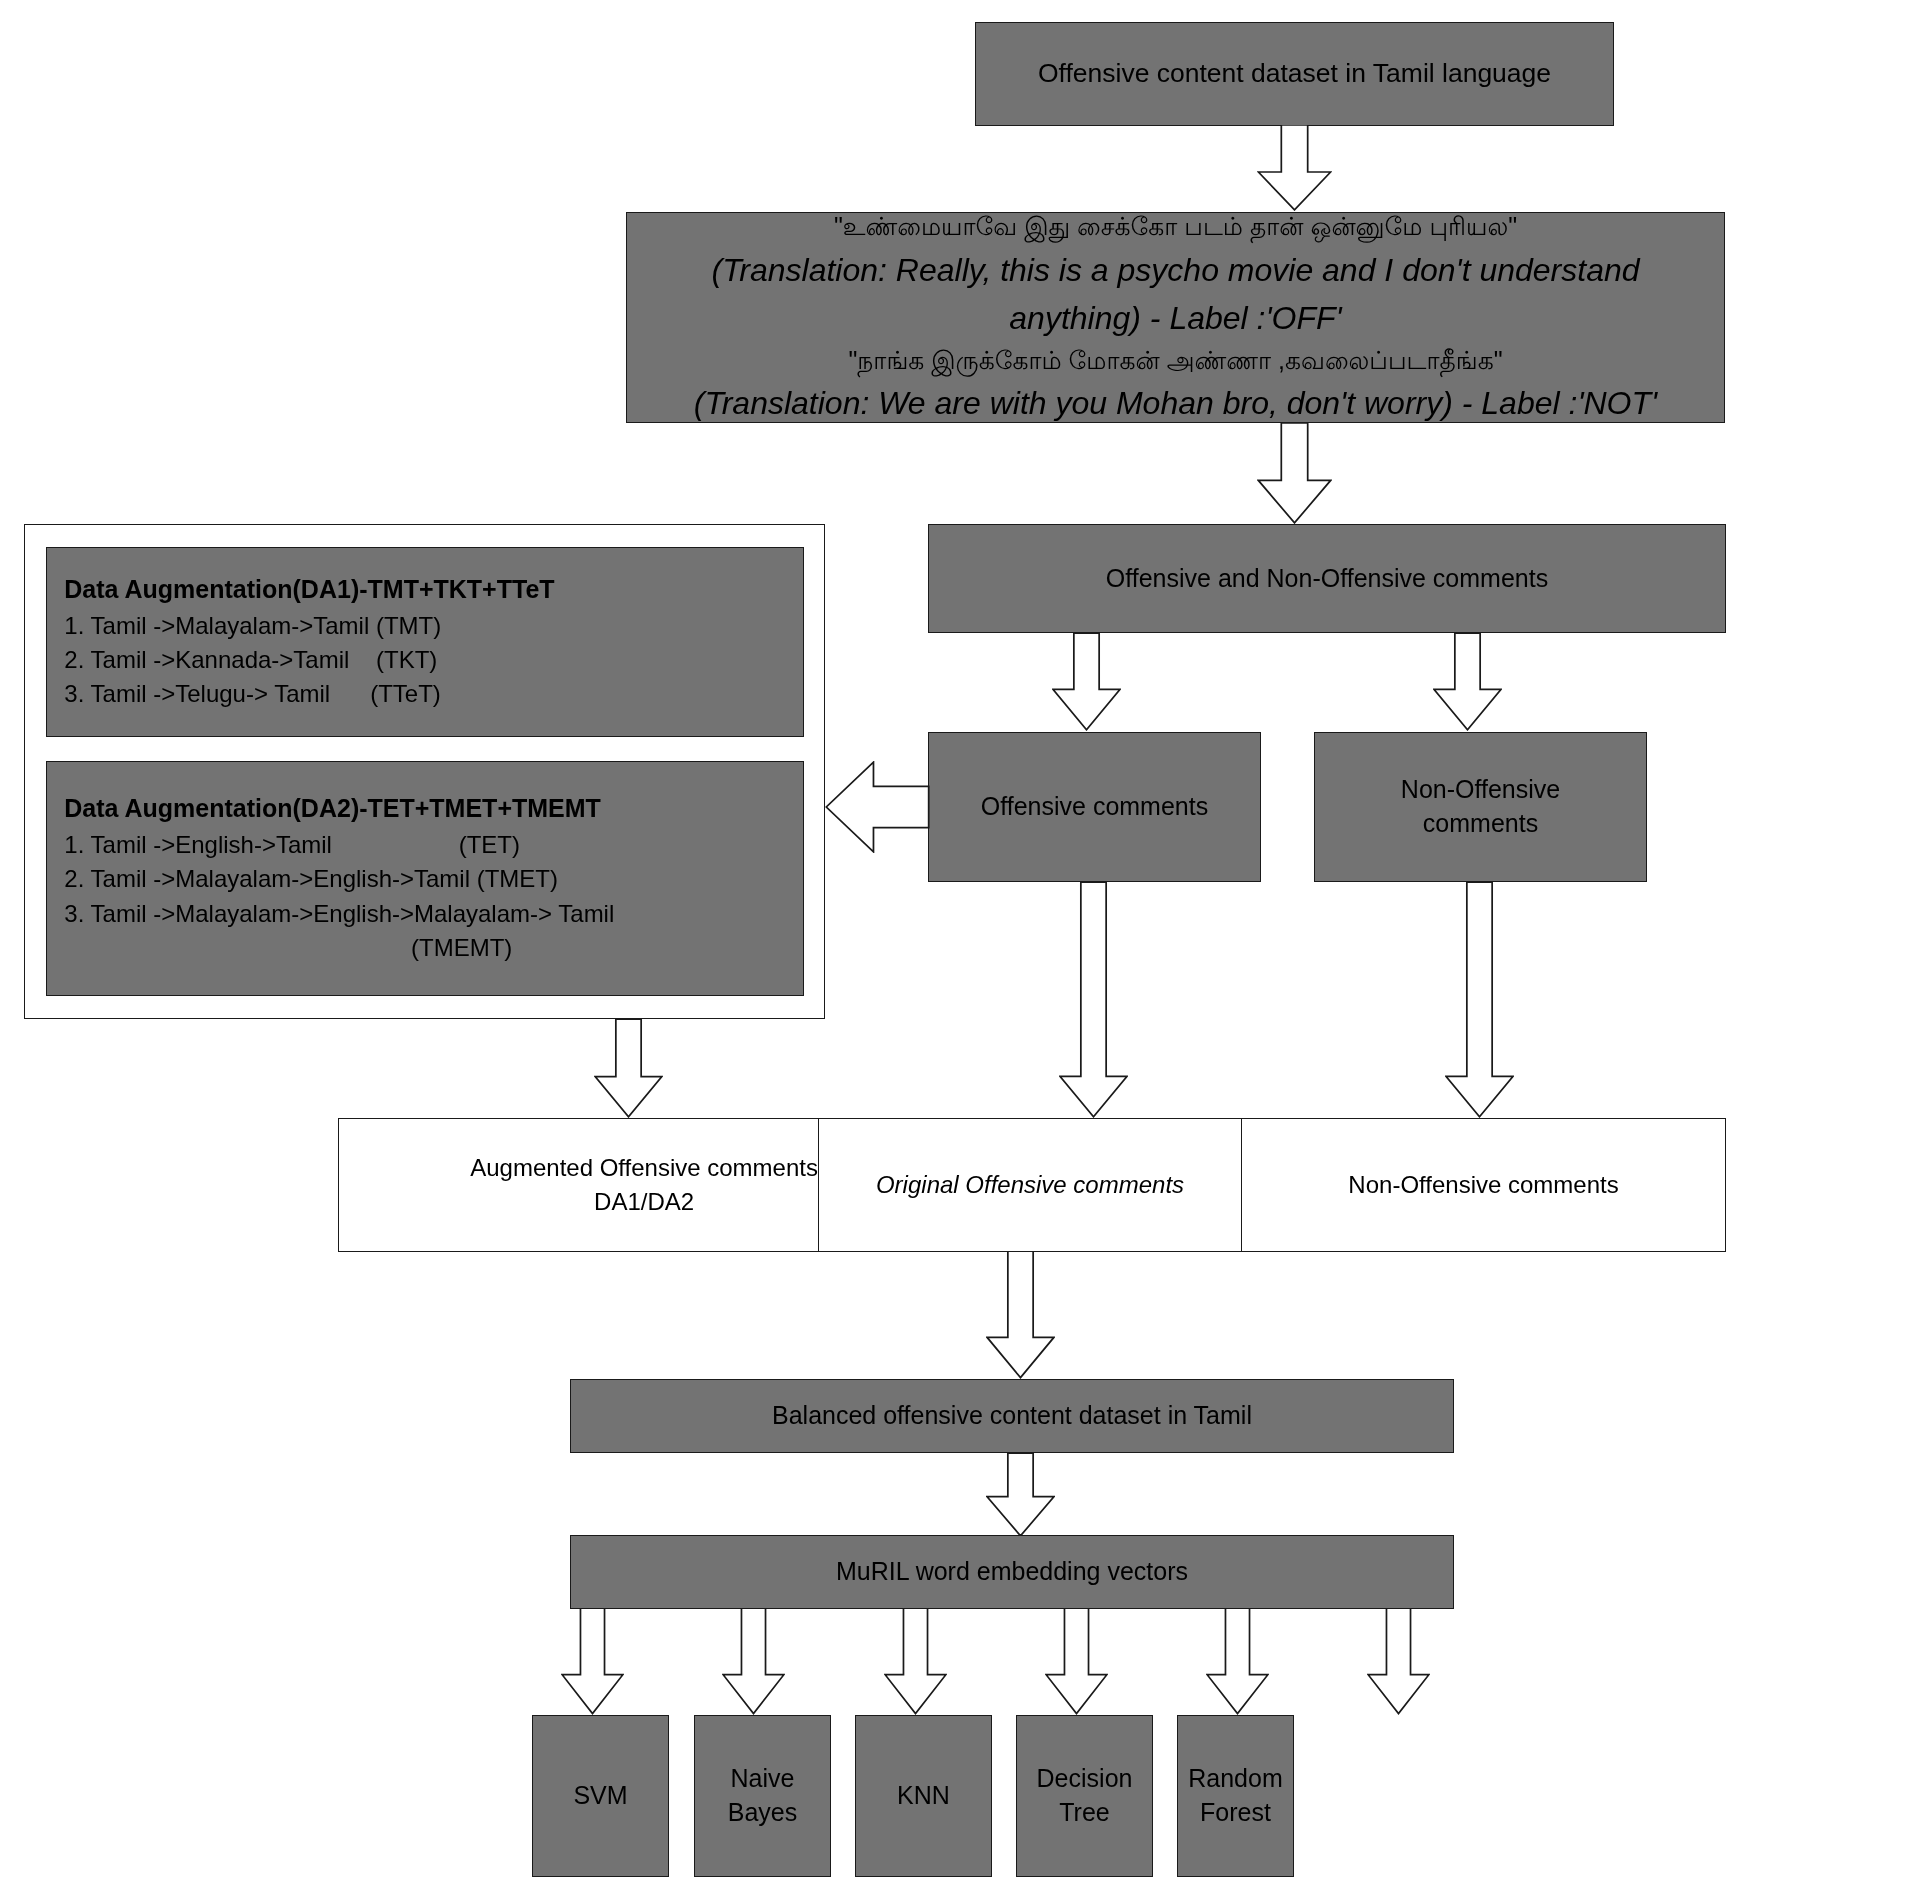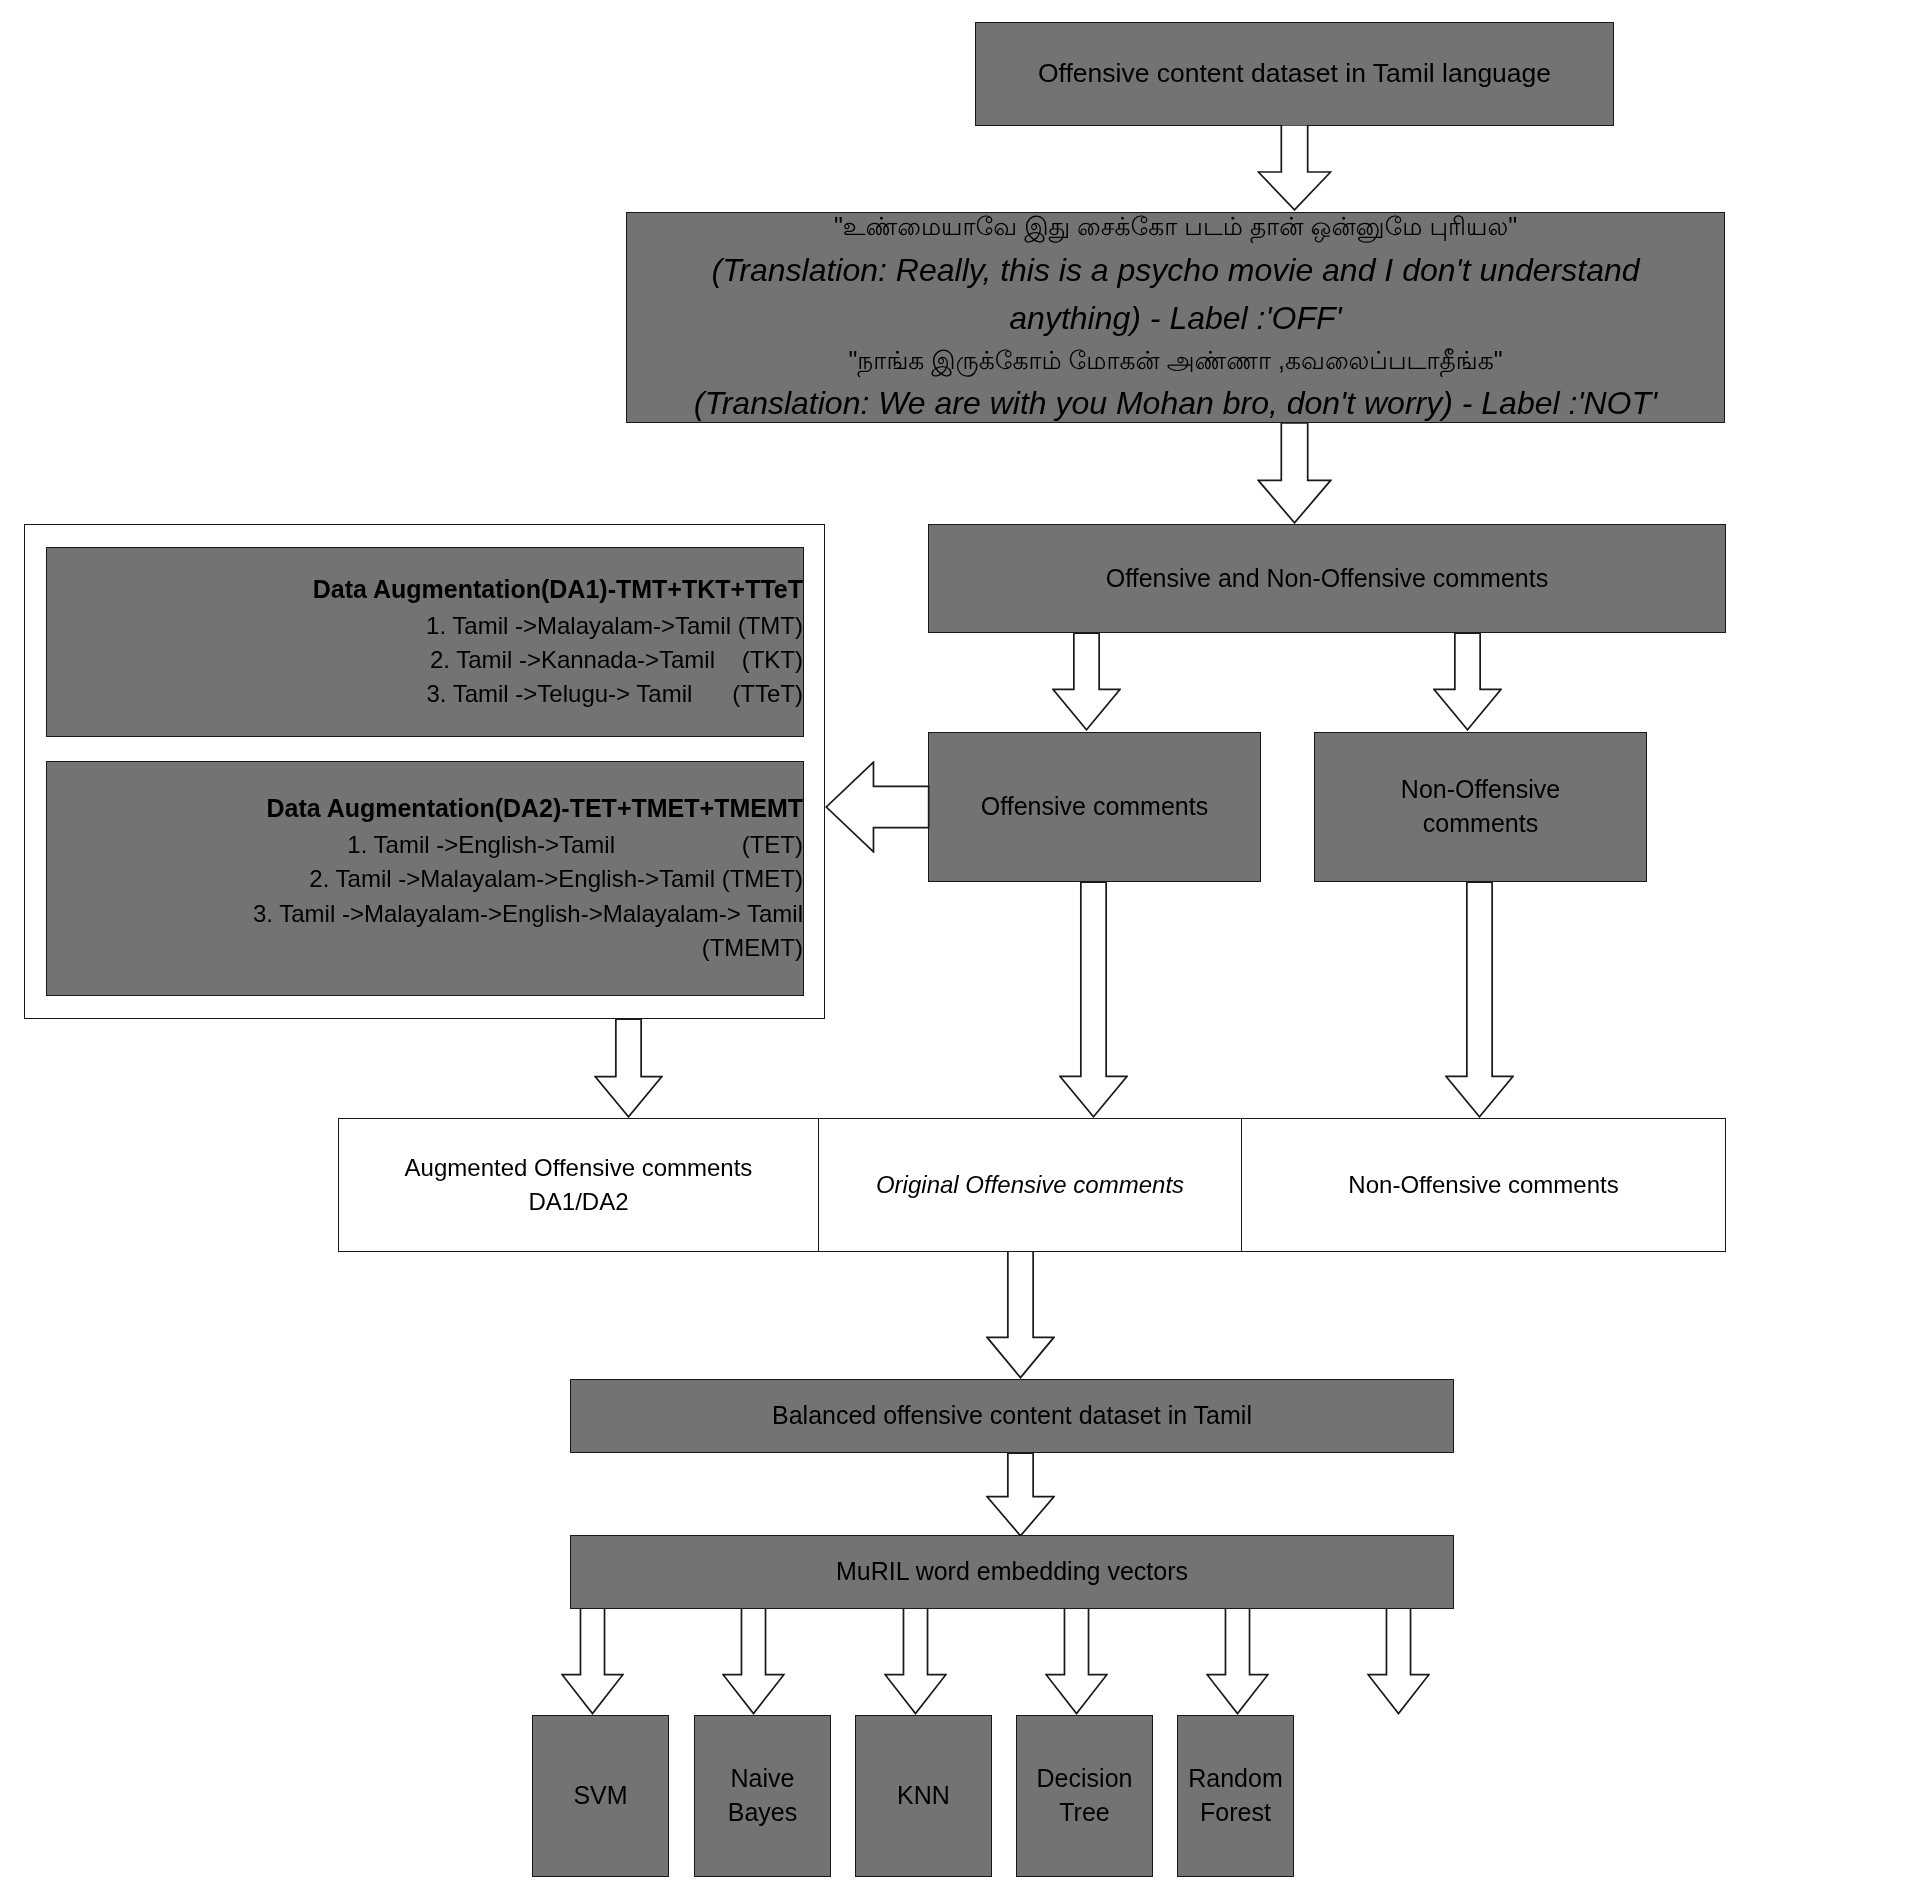--- a/index.html
+++ b/index.html
@@ -24,21 +24,21 @@
     border: 1.7px solid #1a1a1a;
     background: #737373;
     display: flex;
     align-items: center;
     justify-content: center;
     text-align: center;
     line-height: 1.35;
   }
   .box-left {
     justify-content: flex-start;
-    text-align: right;
+    text-align: left;
   }
   .txt {
     display: block;
     white-space: pre-line;
   }
   .f44 { font-size: 25px; }
   .f46 { font-size: 26.5px; }
   .italic { font-style: italic; }
 
   
@@ -207,21 +207,21 @@
     </svg>
   </div>
 
   <div class="arrow" style="left:1445px; top:882px; width:69px; height:236px;">
     <svg width="69" height="236" viewBox="0 0 120 410">
       <polygon points="38,0 82,0 82,338 118,338 60,408 2,338 38,338"></polygon>
     </svg>
   </div>
 
   <div class="triple" style="left:338px; top:1118px; width:1388px; height:134px;">
-    <div class="cell" style="width:481px;">
+    <div class="cell" style="width:481px;justify-content:flex-end;">
       <span class="txt">Augmented Offensive comments
 DA1/DA2</span>
     </div>
     <div class="cell" style="width:424px;font-style:italic;">
       <span class="txt">Original Offensive comments</span>
     </div>
     <div class="cell" style="width:484px;">
       <span class="txt">Non-Offensive comments</span>
     </div>
   </div>

